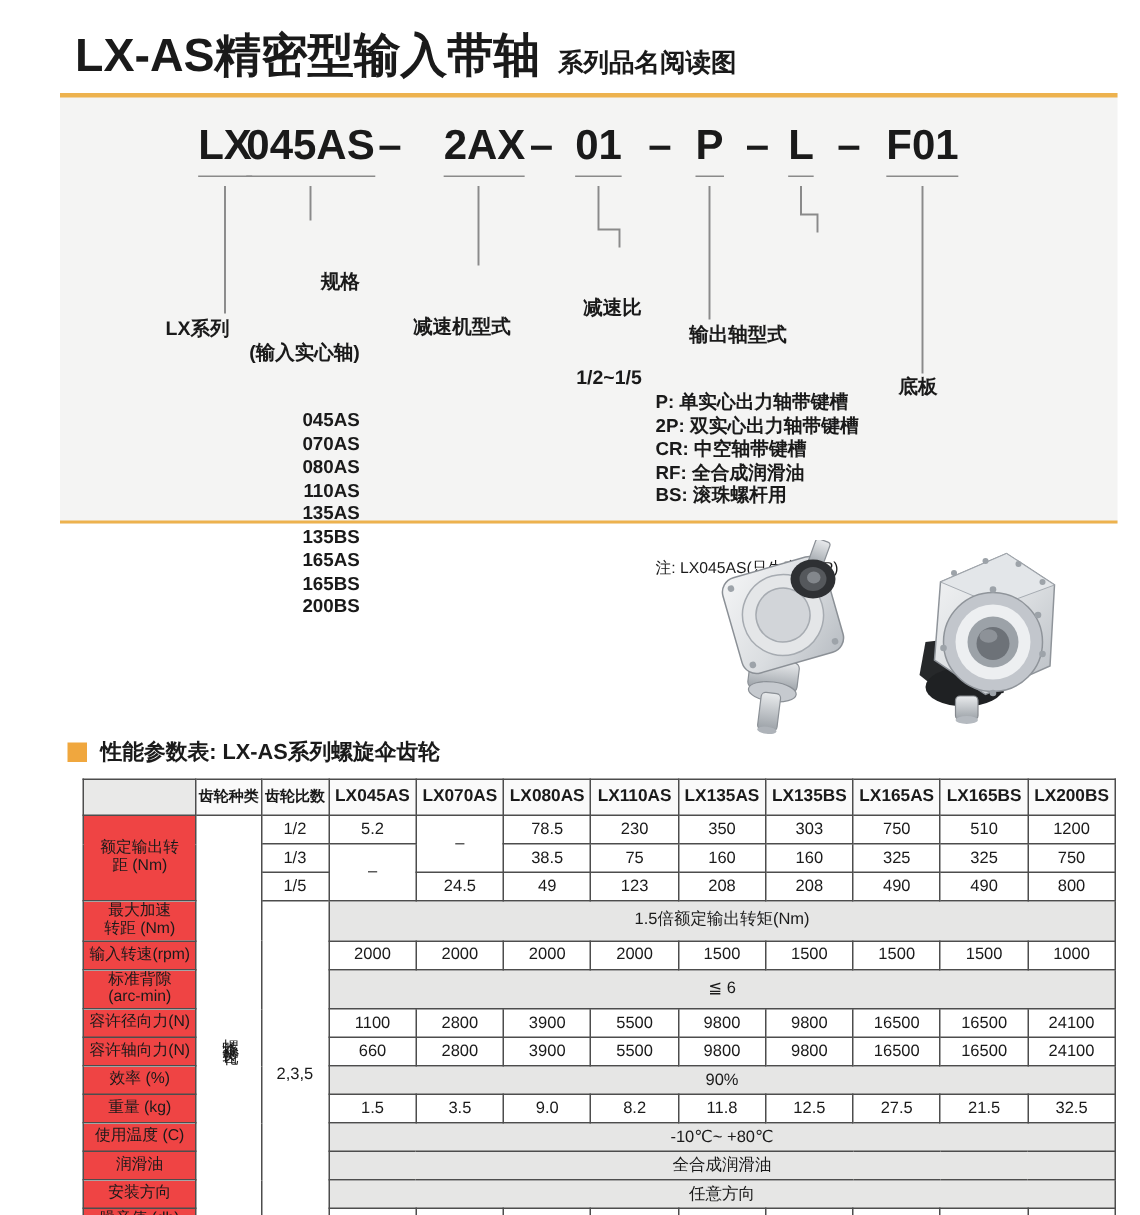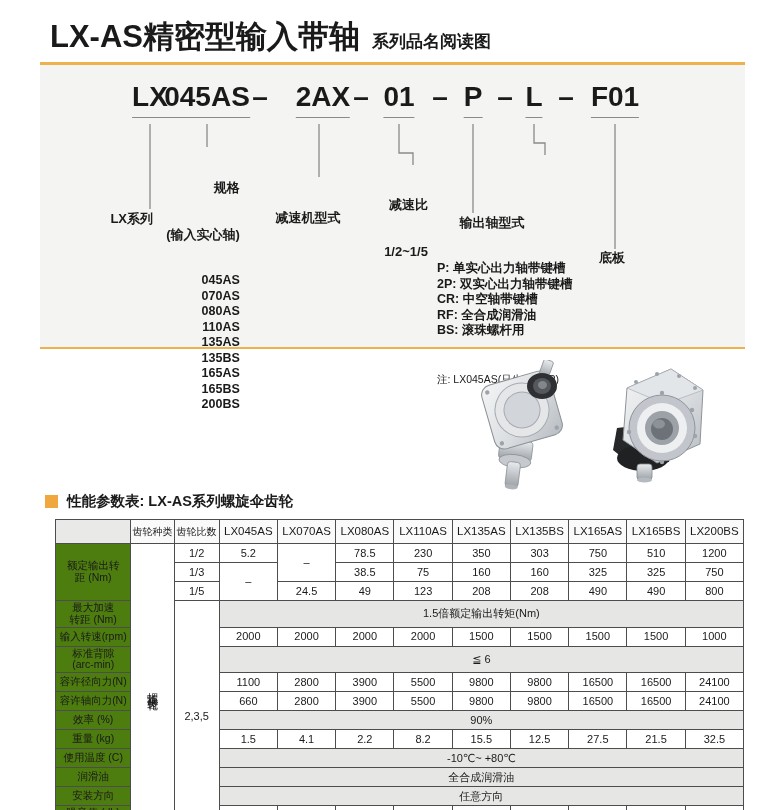--- a/index.html
+++ b/index.html
@@ -39,24 +39,24 @@
   
   table.spec{
     position:absolute;left:55px;top:519px;border-collapse:collapse;table-layout:fixed;
     width:689px;font-size:11px;
   }
   table.spec td,table.spec th{
     border:1px solid #4d4d4d;text-align:center;vertical-align:middle;
     padding:1px 1px;line-height:1.15;background:#ffffff;font-weight:400;
     overflow:hidden;
   }
-  table.spec thead th{font-weight:400;background:#fafafa;font-size:11.5px;height:21px;}
+  table.spec thead th{font-weight:700;background:#fafafa;font-size:11.5px;height:21px;}
   table.spec thead th.small{font-size:10px;}
   table.spec thead th.corner{background:#e9e9e8;}
-  table.spec td.label{background:#4d7c0f;font-size:10.5px;white-space:pre-line;line-height:1.12;}
+  table.spec td.label{background:#ef4444;font-size:10.5px;white-space:pre-line;line-height:1.12;}
   table.spec td.span{background:#e6e6e5;}
   table.spec td.ratio{background:#ffffff;}
   table.spec td.vert{
     background:#ffffff;writing-mode:vertical-rl;text-orientation:upright;
     letter-spacing:2px;font-size:11px;padding:0;
   }
   table.spec tbody tr{height:19px;}
 </style>
 </head>
 <body>
@@ -302,24 +302,24 @@
         <td>16500</td>
         <td>24100</td>
       </tr>
       <tr>
         <td class="label">效率 (%)</td>
         <td class="span" colspan="9">90%</td>
       </tr>
       <tr>
         <td class="label">重量 (kg)</td>
         <td>1.5</td>
-        <td>4.1</td>
-        <td>2.2</td>
+        <td>3.5</td>
+        <td>9.0</td>
         <td>8.2</td>
-        <td>15.5</td>
+        <td>11.8</td>
         <td>12.5</td>
         <td>27.5</td>
         <td>21.5</td>
         <td>32.5</td>
       </tr>
       <tr>
         <td class="label">使用温度 (C)</td>
         <td class="span" colspan="9">-10℃~ +80℃</td>
       </tr>
       <tr>

